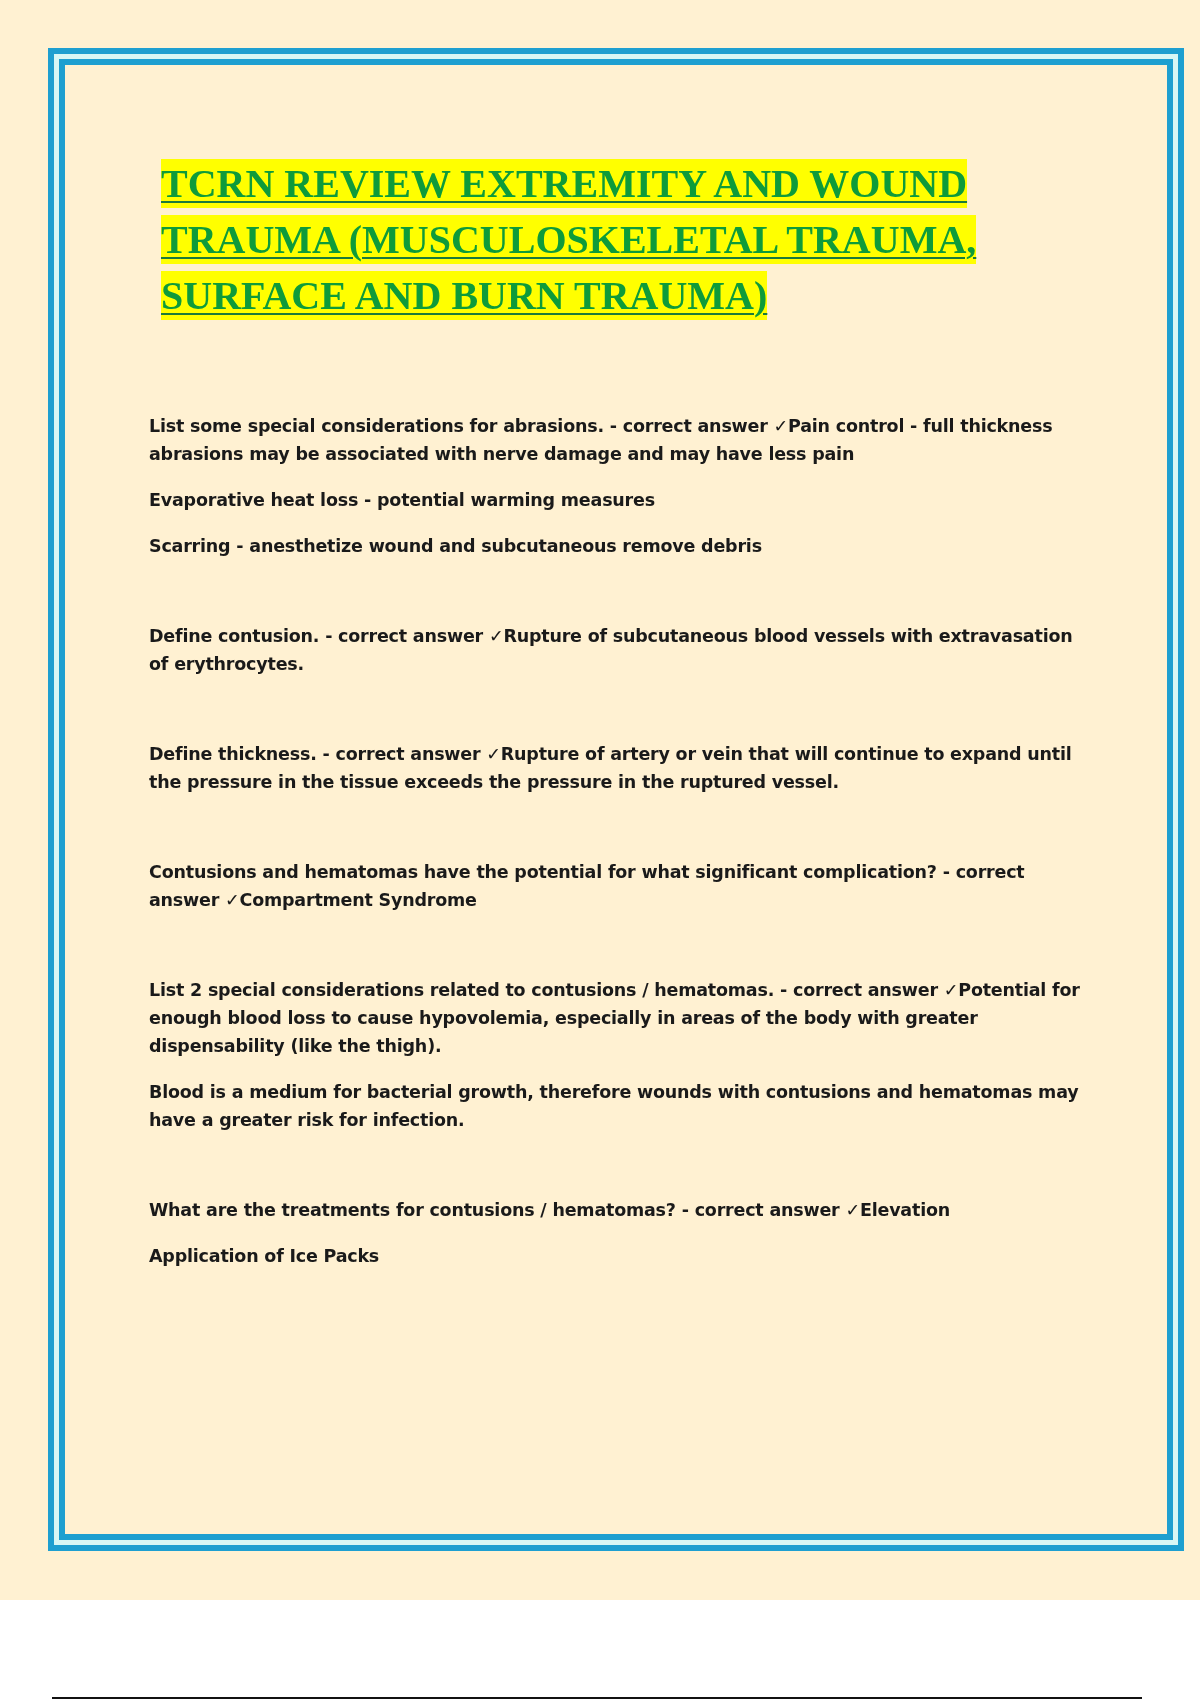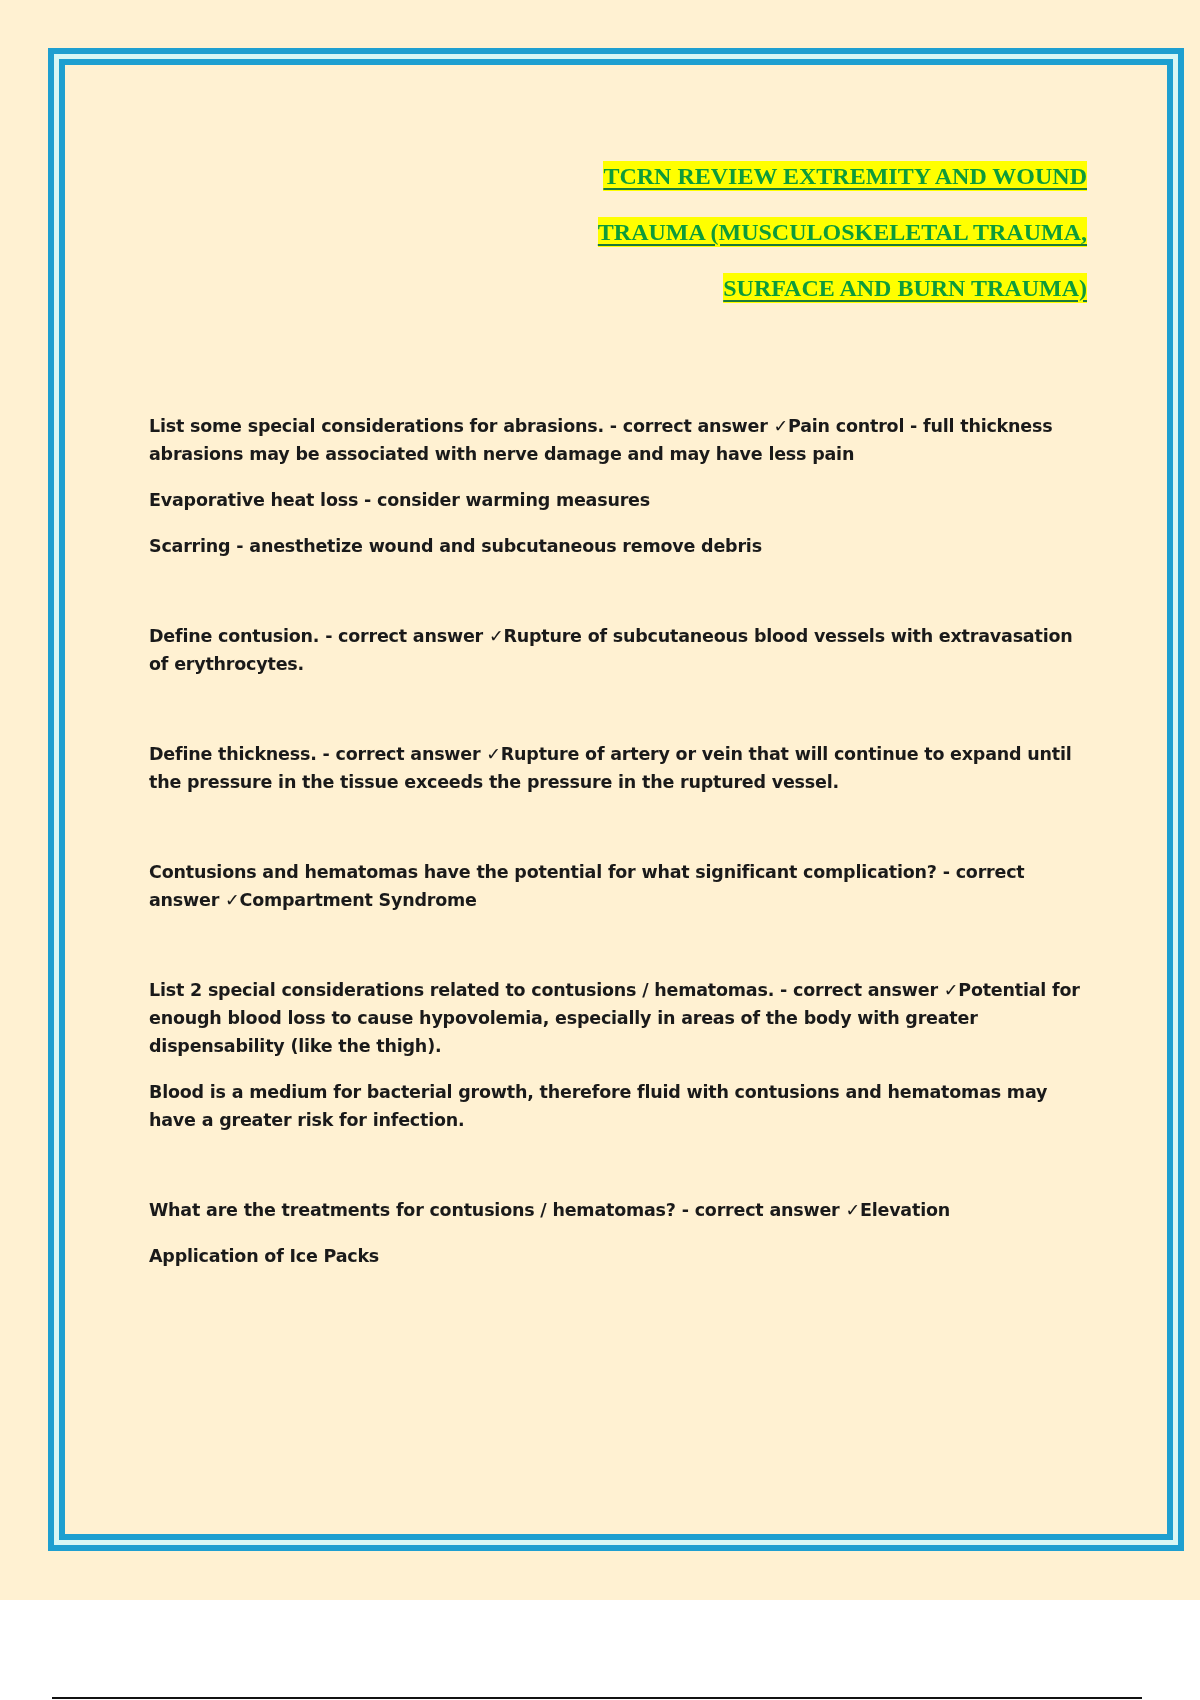--- a/index.html
+++ b/index.html
@@ -46,31 +46,30 @@
       box-sizing: border-box;
       border: 6px solid #1e9fd0;
     }
     .content {
       position: absolute;
       left: 145px;
       top: 140px;
       width: 950px;
     }
     .title {
-      margin: 8px;
+      margin: 16px;
       font-family: "Liberation Serif", "DejaVu Serif", serif;
       font-weight: bold;
-      font-size: 24px;
+      font-size: 40px;
       line-height: 56px;
       color: #0e9b3a;
       text-decoration: underline;
       text-decoration-color: #1b7a3a;
       text-decoration-thickness: 2px;
       text-underline-offset: 4px;
-      text-align: right;
     }
     .title span.hl {
       background: #ffff00;
       padding: 2px 0;
       box-decoration-break: clone;
       -webkit-box-decoration-break: clone;
     }
     .qa-list {
       position: absolute;
       left: 145px;
@@ -116,21 +115,21 @@
     <span class="hl">TCRN REVIEW EXTREMITY AND WOUND</span><br>
     <span class="hl">TRAUMA (MUSCULOSKELETAL TRAUMA,</span><br>
     <span class="hl">SURFACE AND BURN TRAUMA)</span>
   </h1>
 </div>
 
 <div class="qa-list">
 
   <div class="qa-block">
     <p><span>List some special considerations for abrasions.</span><span> - correct answer </span><span class="check">✓</span><span>Pain control - full thickness abrasions may be associated with nerve damage and may have less pain</span></p>
-    <p>Evaporative heat loss - consider warming measures</p>
+    <p>Evaporative heat loss - potential warming measures</p>
     <p>Scarring - anesthetize wound and subcutaneous remove debris</p>
   </div>
   <div class="gap-lg"></div>
 
   <div class="qa-block">
     <p><span>Define contusion.</span><span> - correct answer </span><span class="check">✓</span><span>Rupture of subcutaneous blood vessels with extravasation of erythrocytes.</span></p>
   </div>
   <div class="gap-lg"></div>
 
   <div class="qa-block">
@@ -138,21 +137,21 @@
   </div>
   <div class="gap-lg"></div>
 
   <div class="qa-block">
     <p><span>Contusions and hematomas have the potential for what significant complication?</span><span> - correct answer </span><span class="check">✓</span><span>Compartment Syndrome</span></p>
   </div>
   <div class="gap-lg"></div>
 
   <div class="qa-block">
     <p><span>List 2 special considerations related to contusions / hematomas.</span><span> - correct answer </span><span class="check">✓</span><span>Potential for enough blood loss to cause hypovolemia, especially in areas of the body with greater dispensability (like the thigh).</span></p>
-    <p>Blood is a medium for bacterial growth, therefore fluid with contusions and hematomas may have a greater risk for infection.</p>
+    <p>Blood is a medium for bacterial growth, therefore wounds with contusions and hematomas may have a greater risk for infection.</p>
   </div>
   <div class="gap-lg"></div>
 
   <div class="qa-block">
     <p><span>What are the treatments for contusions / hematomas?</span><span> - correct answer </span><span class="check">✓</span><span>Elevation</span></p>
     <p>Application of Ice Packs</p>
   </div>
   <div class="gap-lg"></div>
 
 

